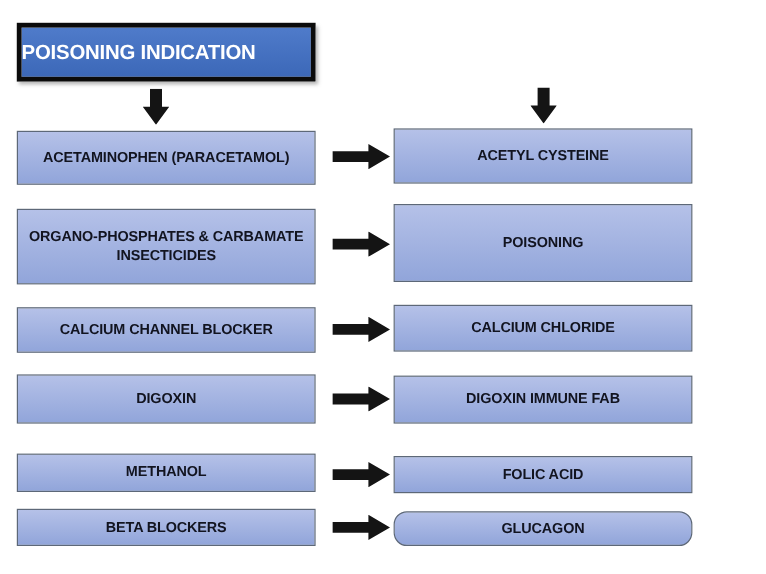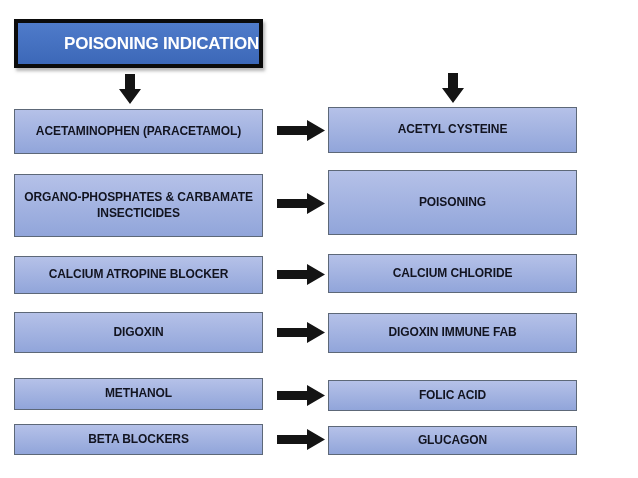--- a/index.html
+++ b/index.html
@@ -3,21 +3,21 @@
 <meta charset="utf-8">
 <style>
   html,body{margin:0;padding:0;background:#fff;}
   .canvas{
     position:relative;width:638px;height:478px;overflow:hidden;
     background:var(--background,#ffffff);
     font-family:"Liberation Sans",sans-serif;
   }
   .hdr{
     position:absolute;width:249px;height:49px;box-sizing:border-box;
-    display:flex;align-items:center;justify-content:flex-end;
+    display:flex;align-items:center;justify-content:flex-start;
     background:linear-gradient(var(--header-fill-top,#4f7bca),var(--header-fill-bottom,#3c68b8));
     border:4px solid var(--header-border,#0b0b0b);
     color:var(--header-text,#fff);
     font-weight:bold;font-size:17px;letter-spacing:-0.2px;
     box-shadow:2px 3px 3px rgba(110,110,110,0.5);
   }
   #hdrL{left:14px;top:19px;}
   #hdrR{left:327px;top:19px;}
   .cell{
     position:absolute;box-sizing:border-box;
@@ -28,21 +28,21 @@
     font-weight:bold;font-size:12px;letter-spacing:-0.1px;line-height:1.3;
     padding:0 6px;
   }
   .colL{left:14px;width:249px;}
   .colR{left:328px;width:249px;}
   .pL0{top:109px;height:45px;} .pL1{top:174px;height:63px;}
   .pL2{top:256px;height:38px;} .pL3{top:312px;height:41px;}
   .pL4{top:378px;height:32px;} .pL5{top:424px;height:31px;}
   .pR0{top:107px;height:46px;} .pR1{top:170px;height:65px;}
   .pR2{top:254px;height:39px;} .pR3{top:313px;height:40px;}
-  .pR4{top:380px;height:31px;} .pR5{top:426px;height:29px;}
+  .pR4{top:380px;height:31px;} .pR5{top:426px;height:29px;border-radius:11px;}
   .arrowD{position:absolute;width:22px;height:30px;}
   #adL{left:119px;top:74px;}
   #adR{left:442px;top:73px;}
   .arrowR{position:absolute;left:277px;width:48px;height:21px;}
   #arw0{top:120px;} #arw1{top:193px;} #arw2{top:264px;}
   #arw3{top:322px;} #arw4{top:385px;} #arw5{top:429px;}
   svg{display:block;width:100%;height:100%;}
   .fillA{fill:var(--arrow,#141414);}
 </style>
 </head>
@@ -83,21 +83,21 @@
   <div class="arrowR" id="arw1">
     <svg viewBox="0 0 48 21">
         <polygon class="fillA" points="0,6 30,6 30,0 48,10.5 30,21 30,15 0,15"></polygon>
       </svg>
   </div>
   <div class="cell colR pR1">
     <span>POISONING</span>
   </div>
 
   <div class="cell colL pL2">
-    <span>CALCIUM ATROPINE BLOCKER</span>
+    <span>CALCIUM CHANNEL BLOCKER</span>
   </div>
   <div class="arrowR" id="arw2">
     <svg viewBox="0 0 48 21">
         <polygon class="fillA" points="0,6 30,6 30,0 48,10.5 30,21 30,15 0,15"></polygon>
       </svg>
   </div>
   <div class="cell colL pL3">
     <span>DIGOXIN</span>
   </div>
 

